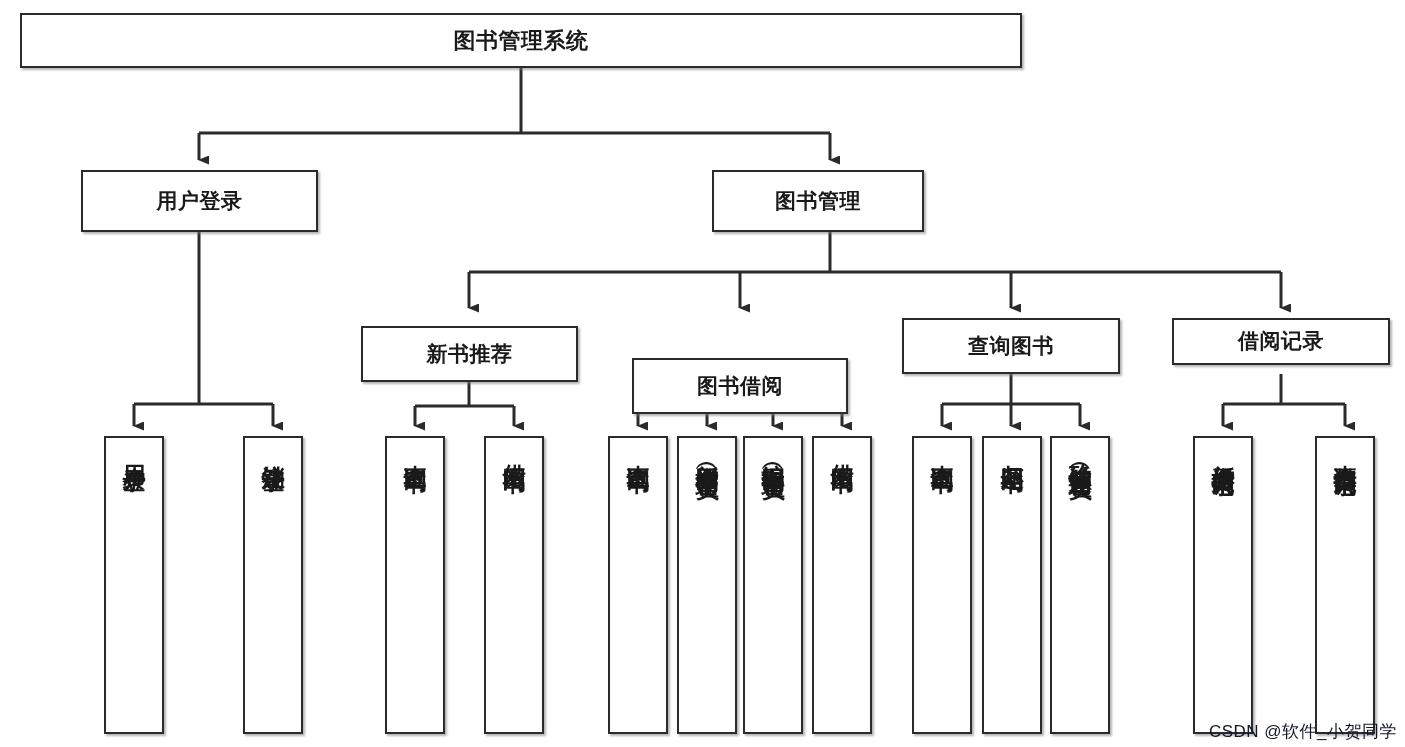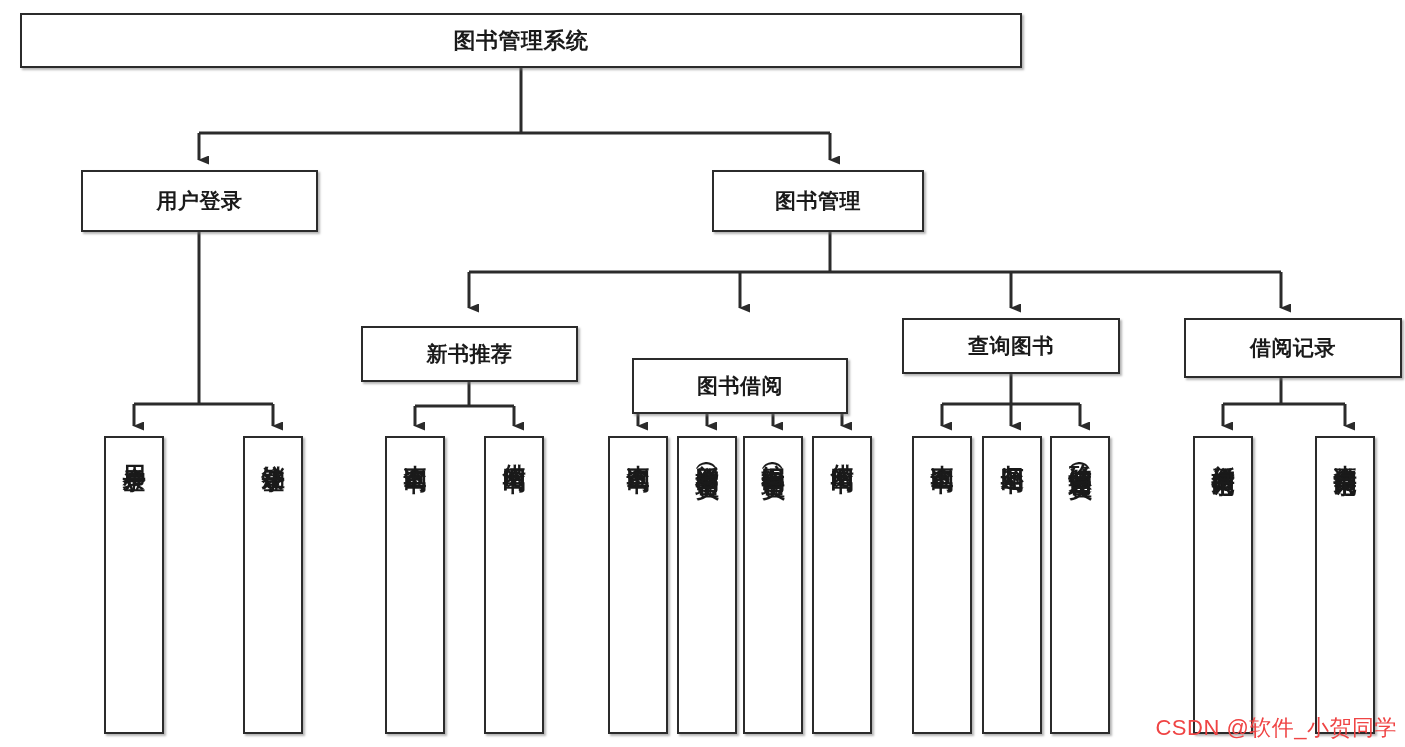--- a/index.html
+++ b/index.html
@@ -65,22 +65,22 @@
     max-height: 282px;
   }
   .node.leaf.tall-text .node-label {
     max-height: 290px;
   }
 
   #watermark {
     position: absolute;
     right: 8px;
     bottom: 4px;
-    color: #ef4444;
-    font-size: 22px;
+    color: #0f172a;
+    font-size: 17px;
     letter-spacing: 0.5px;
     white-space: nowrap;
     z-index: 6;
   }
 </style>
 </head>
 <body>
 
 <div id="diagram-root">
 
@@ -147,21 +147,21 @@
 
   <div class="node level3" style="left:361px; top:326px; width:217px; height:56px;">
     <span class="node-label">新书推荐</span>
   </div>
   <div class="node level3" style="left:632px; top:318px; width:216px; height:56px;margin-top:40px;">
     <span class="node-label">图书借阅</span>
   </div>
   <div class="node level3" style="left:902px; top:318px; width:218px; height:56px;">
     <span class="node-label">查询图书</span>
   </div>
-  <div class="node level3" style="left:1172px; top:318px; width:218px; height:60px;margin-left:12px;">
+  <div class="node level3" style="left:1172px; top:318px; width:218px; height:47px;">
     <span class="node-label">借阅记录</span>
   </div>
 
   <div class="node leaf" style="left:104px; top:436px; width:60px; height:298px;">
     <span class="node-label">用户登录</span>
   </div>
   <div class="node leaf" style="left:243px; top:436px; width:60px; height:298px;">
     <span class="node-label">注销登录</span>
   </div>
 

